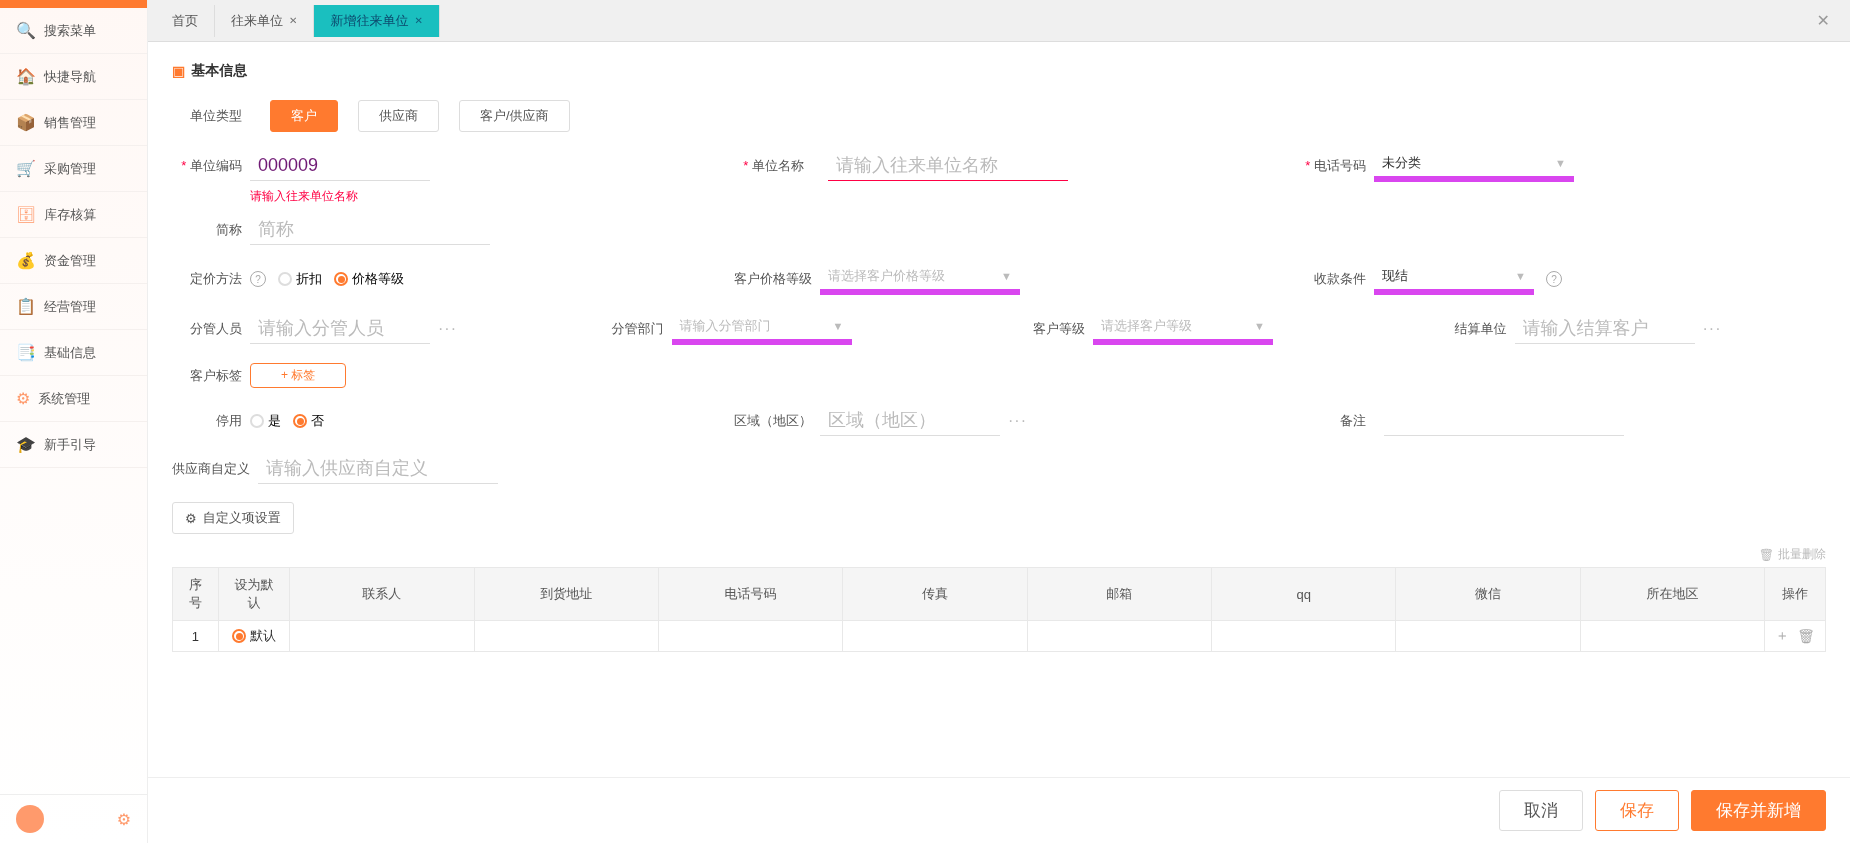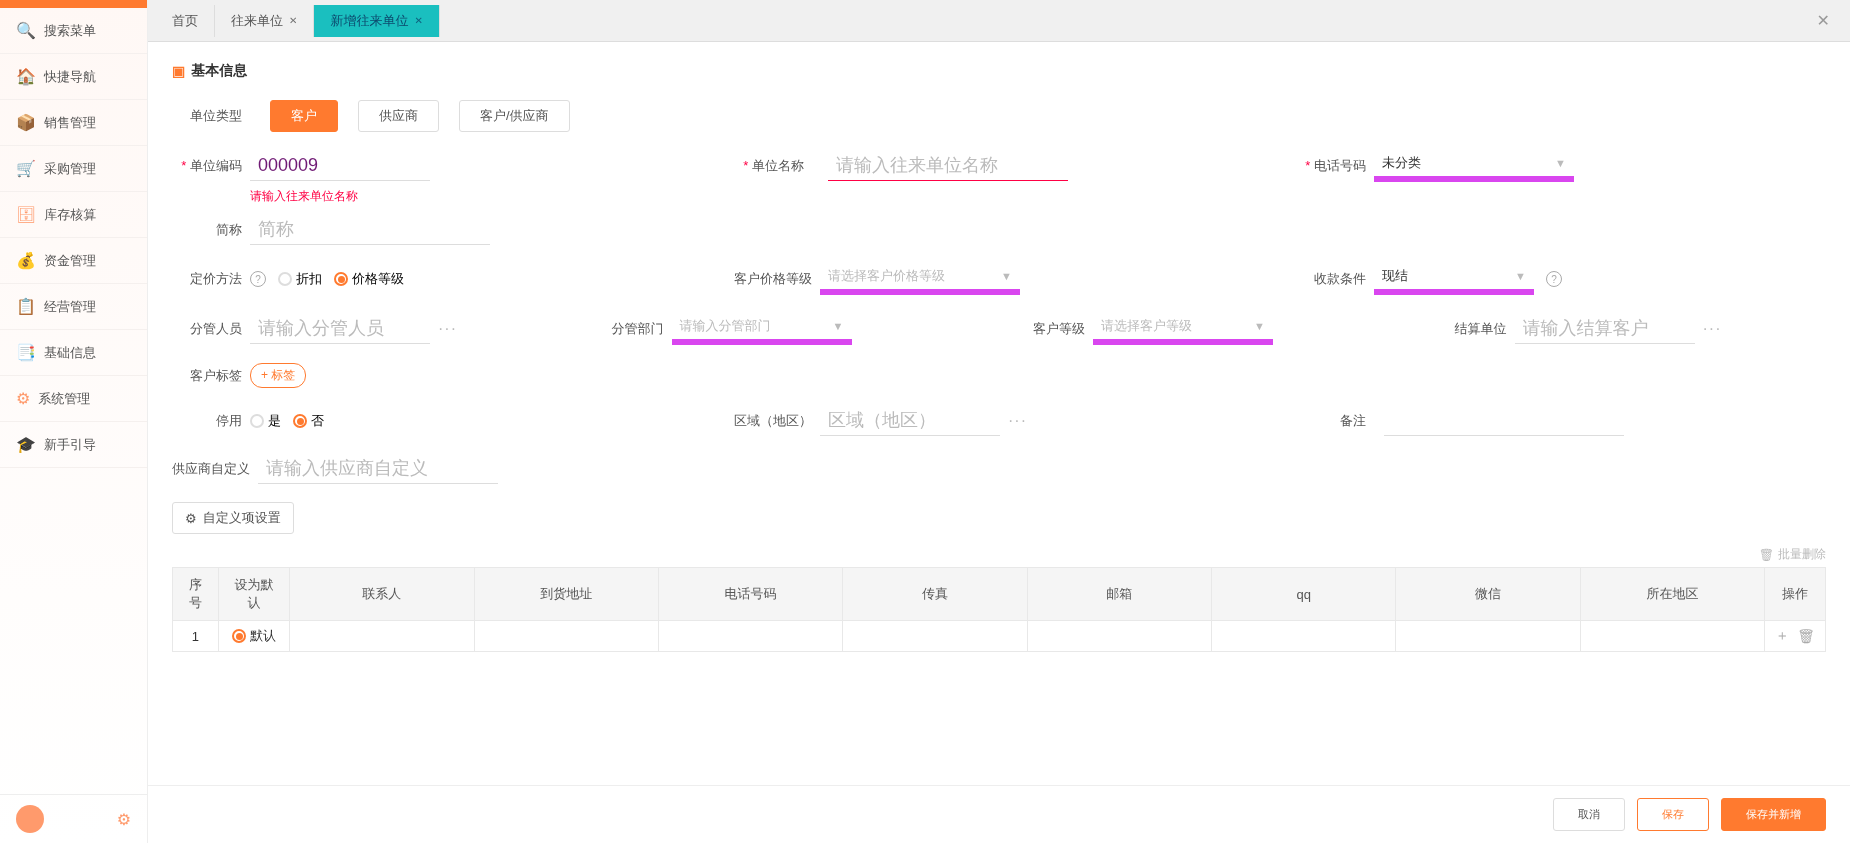--- a/index.html
+++ b/index.html
@@ -199,22 +199,22 @@
       border-radius: 50%;
       background: #ff7a2f;
     }
 
     
     .tag-btn {
       display: inline-flex;
       align-items: center;
       gap: 4px;
       border: 1px solid #ff7a2f;
-      border-radius: 12px;
-      padding: 3px 10px;
+      border-radius: 4px;
+      padding: 3px 30px;
       color: #ff7a2f;
       cursor: pointer;
       font-size: 12px;
     }
 
     
     .more-icon { color: #bbb; cursor: pointer; font-size: 16px; letter-spacing: 1px; }
 
     
     .help-icon {
@@ -283,21 +283,21 @@
       justify-content: flex-end;
       gap: 12px;
       padding: 12px 24px;
       border-top: 1px solid #eee;
       background: #fff;
       flex-shrink: 0;
     }
     .btn {
       padding: 8px 24px;
       border-radius: 3px;
-      font-size: 11px;
+      font-size: 17px;
       cursor: pointer;
       border: 1px solid #ddd;
     }
     .btn-cancel { background: #fff; color: #555; border-color: #ddd; }
     .btn-save { background: #fff; color: #ff7a2f; border-color: #ff7a2f; }
     .btn-save-new { background: #ff7a2f; color: #fff; border-color: #ff7a2f; }
 
     
     .table-actions { display: flex; align-items: center; gap: 8px; justify-content: center; }
     .table-action-btn { cursor: pointer; color: #aaa; font-size: 14px; }

